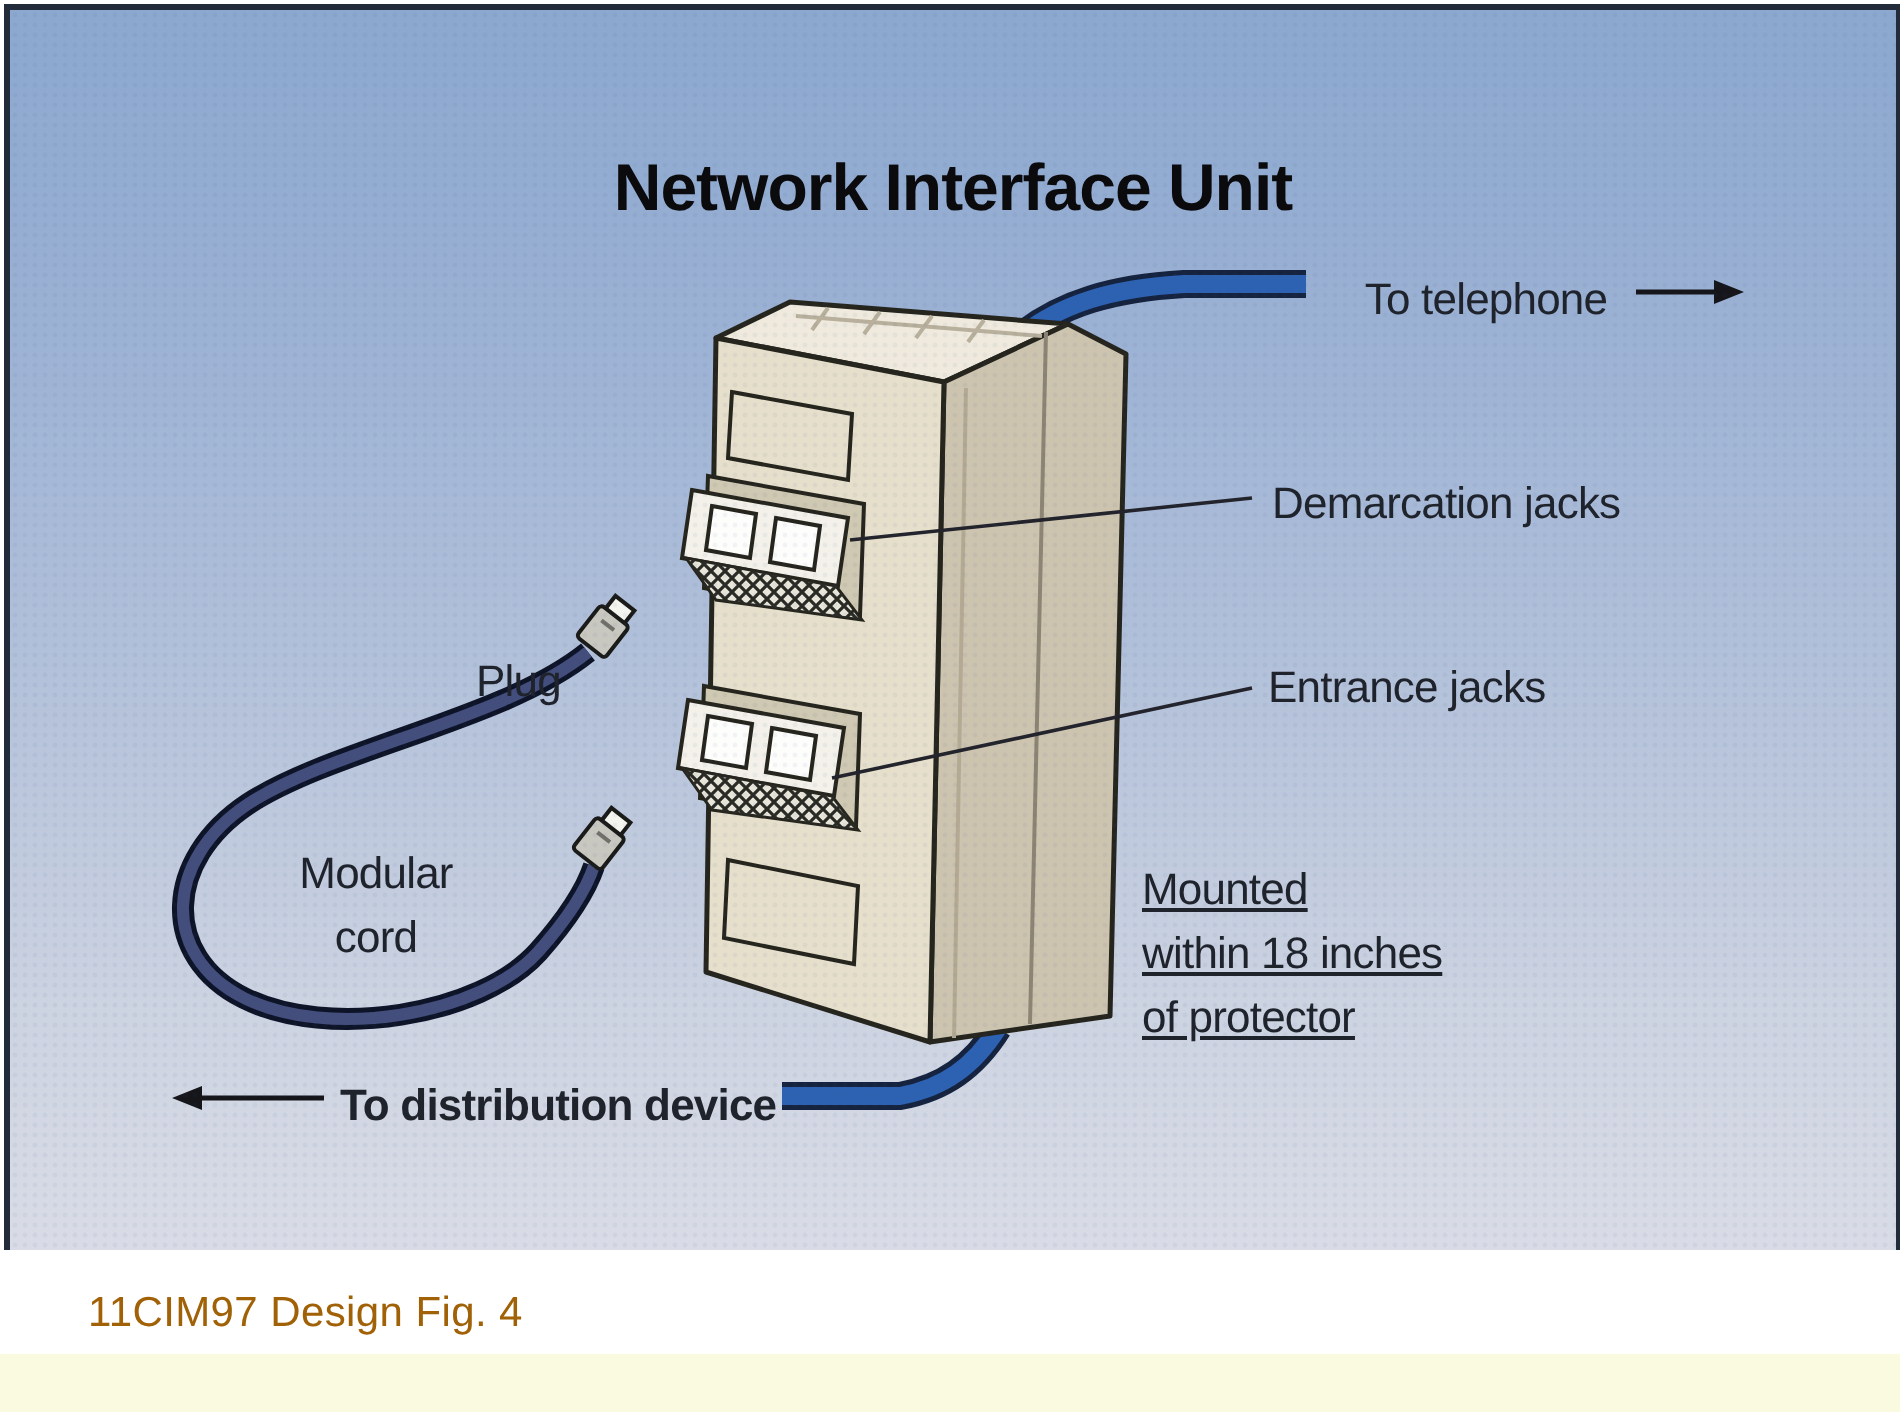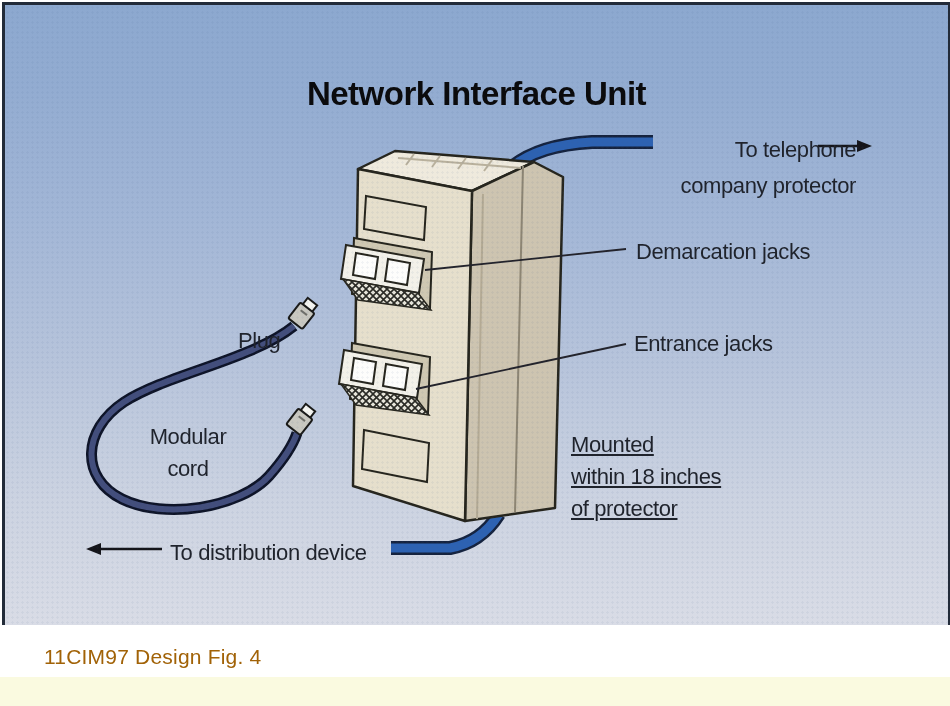--- a/index.html
+++ b/index.html
@@ -143,43 +143,42 @@
         <path d="M816,144 L855,144" stroke="#15151a" stroke-width="2.6"></path>
         <polygon points="855,138 870,144 855,150" fill="#15151a"></polygon>
       </g>
 
       <g>
         <polygon points="84,547 99,541 99,553" fill="#15151a"></polygon>
         <path d="M98,547 L160,547" stroke="#15151a" stroke-width="2.6"></path>
       </g>
     </svg>
 
-    <div class="lbl center" style="left:625px;top:127px;width:226px;line-height:36px;text-align:right;">
+    <div class="lbl center" style="left:625px;top:127px;width:226px;line-height:36px;">
       <div>To telephone</div>
-      <div>company protector</div>
     </div>
 
     <div class="lbl" style="left:629px;top:323px;">Entrance jacks</div>
 
     <div class="lbl" style="left:631px;top:231px;">Demarcation jacks</div>
 
     <div class="lbl" style="left:233px;top:280px;margin-top:40px;">Plug</div>
 
     <div class="lbl center" style="left:118px;top:416px;width:130px;">
       <div>Modular</div>
       <div>cord</div>
     </div>
 
     <div class="lbl" style="left:566px;top:424px;text-decoration:underline;">
       <div>Mounted</div>
       <div>within 18 inches</div>
       <div>of protector</div>
     </div>
 
-    <div class="lbl" style="left:165px;top:532px;">To distribution device</div>
+    <div class="lbl" style="left:165px;top:532px;font-weight:bold;">To distribution device</div>
   </div>
 
   <div class="caption-bar">
     <span class="caption-text">11CIM97 Design Fig. 4</span>
   </div>
 
   <div class="yellow-strip"></div>
 
 </div>
 

